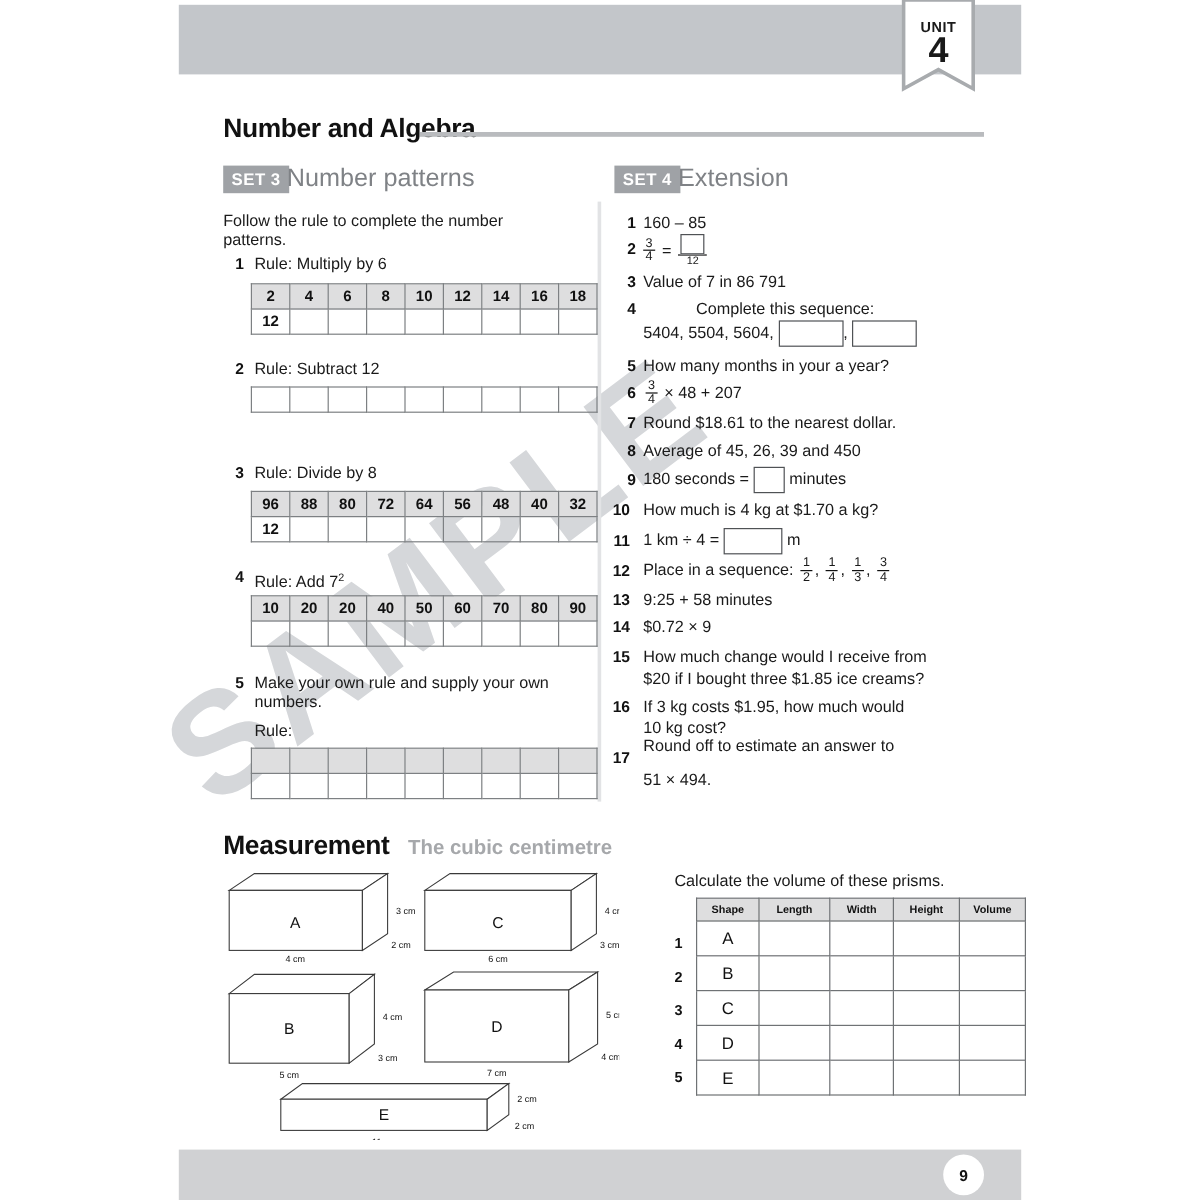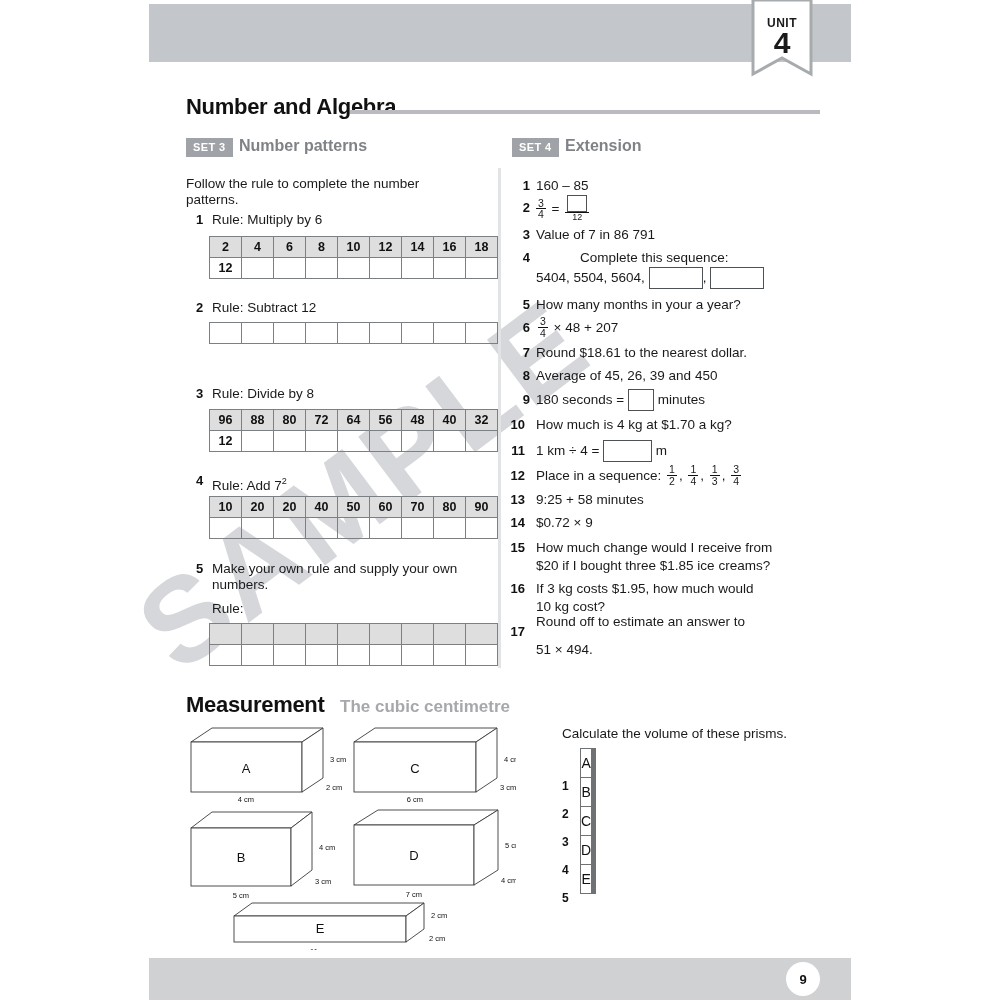--- a/index.html
+++ b/index.html
@@ -38,24 +38,24 @@
   .sec-title{
     position:absolute;font-weight:bold;color:#111;
     font-family:"Liberation Sans", sans-serif;
   }
   #na-title{left:186px;top:94px;font-size:22px;letter-spacing:-.3px;}
   .title-rule{position:absolute;left:350px;top:110px;width:470px;height:4px;background:#b9bbbe;}
   #meas-title{left:186px;top:692px;font-size:22px;letter-spacing:-.3px;}
   #meas-sub{position:absolute;left:340px;top:697px;font-size:17px;font-weight:bold;color:#a6a8ab;}
   
   .setbadge{
-    position:absolute;background:#9fa2a6;color:#fff;font-size:11px;font-weight:bold;
+    position:absolute;background:#9fa2a6;color:#fff;font-size:14px;font-weight:bold;
     padding:3px 7px 4px 7px;letter-spacing:.4px;
   }
-  .setlabel{position:absolute;font-size:16px;font-weight:bold;color:#7f8286;}
+  .setlabel{position:absolute;font-size:21px;font-weight:normal;color:#7f8286;}
   
   .colrule{position:absolute;left:498px;top:168px;width:3px;height:500px;background:#e2e3e5;}
   .lead{position:absolute;font-size:13.5px;line-height:16px;color:#1a1a1a;}
   
   .qnum{position:absolute;font-size:13px;font-weight:bold;color:#111;}
   .qtext{position:absolute;font-size:13.5px;line-height:16px;color:#1a1a1a;}
   
   .ptable{position:absolute;border-collapse:collapse;}
   .ptable td{
     width:31px;height:20px;border:1px solid #7d8083;text-align:center;
@@ -424,20 +424,27 @@
 
 <div class="vol-lead">Calculate the volume of these prisms.</div>
 <div class="vrownum" style="top:779px;">1</div>
 <div class="vrownum" style="top:807px;">2</div>
 <div class="vrownum" style="top:835px;">3</div>
 <div class="vrownum" style="top:863px;">4</div>
 <div class="vrownum" style="top:891px;">5</div>
 
 <table class="vtable">
   <tbody>
+      <tr>
+    <th class="c-shape">Shape</th>
+    <th class="c-len">Length</th>
+    <th class="c-wid">Width</th>
+    <th class="c-hei">Height</th>
+    <th class="c-vol">Volume</th>
+  </tr>
   <tr>
     <td>A</td>
     <td></td>
     <td></td>
     <td></td>
     <td></td>
   </tr>
   <tr>
     <td>B</td>
     <td></td>

